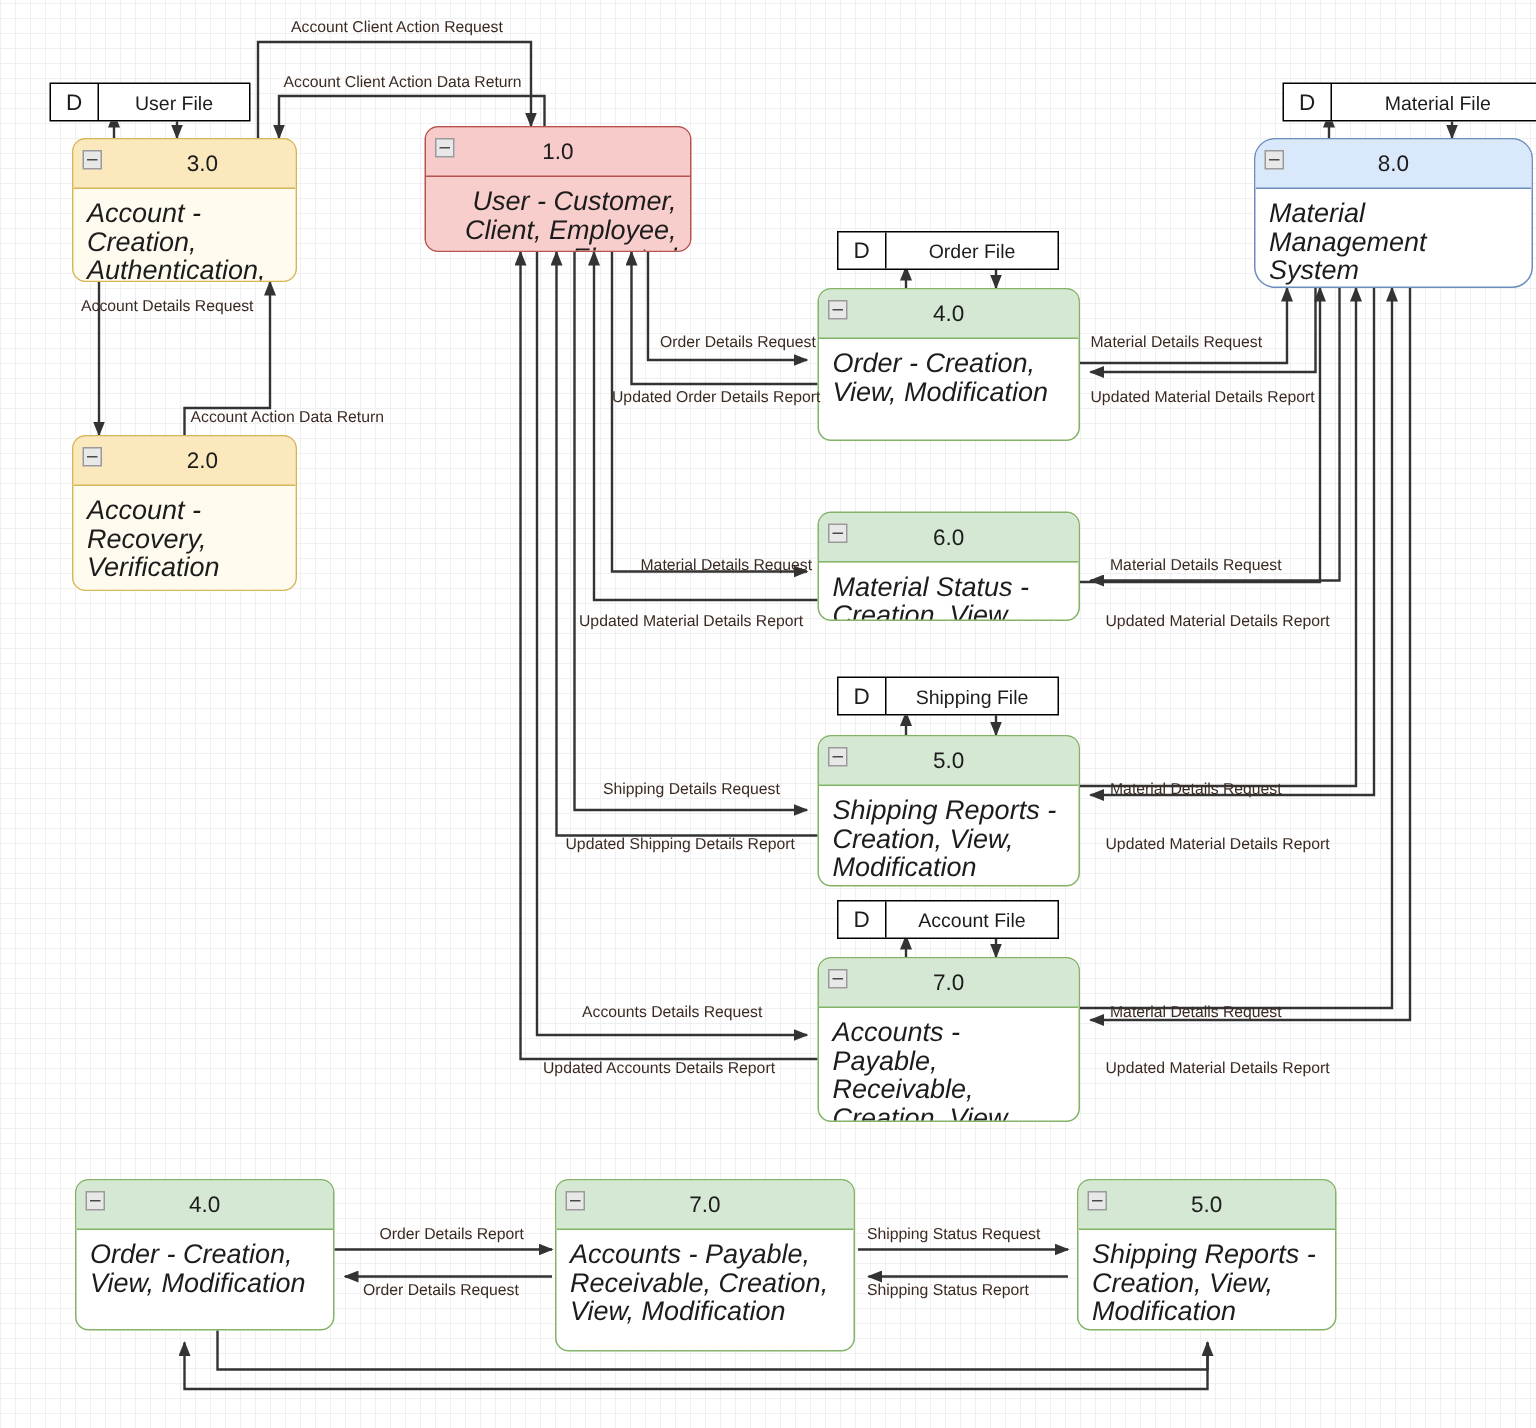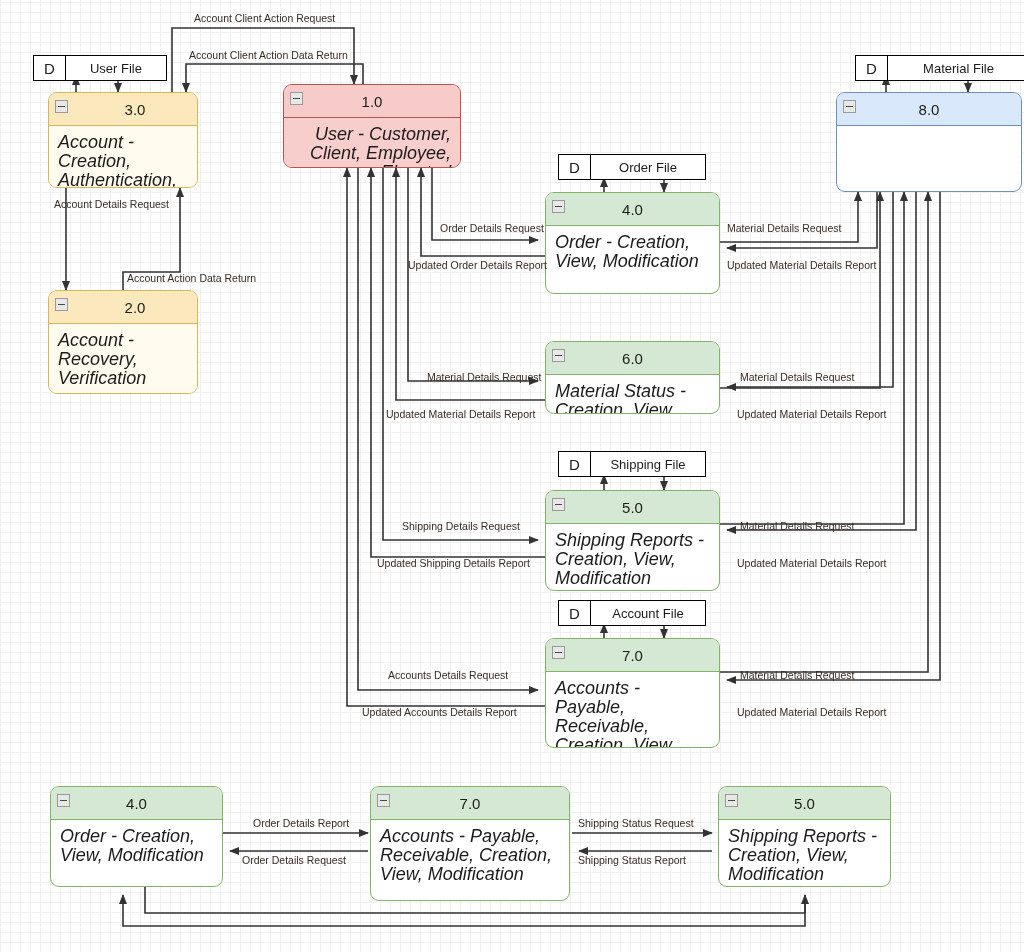--- a/index.html
+++ b/index.html
@@ -220,25 +220,26 @@
   </div>
 
   <div class="proc yellow" style="left:48px;top:290px;width:150px;height:104px;">
     <div class="hdr">
       <span class="collapse"></span>
       <span>2.0</span>
     </div>
     <div class="body">Account - Recovery, Verification</div>
   </div>
 
-  <div class="proc blue" style="left:836px;top:92px;width:186px;height:100px;">
+  <div class="proc blue" style="left:836px;top:92px;width:186px;height:100px;border-radius:14px;">
     <div class="hdr">
       <span class="collapse"></span>
       <span>8.0</span>
     </div>
+    <div class="body">Material Management System</div>
   </div>
 
   <div class="proc green" style="left:545px;top:192px;width:175px;height:102px;">
     <div class="hdr">
       <span class="collapse"></span>
       <span>4.0</span>
     </div>
     <div class="body">Order - Creation, View, Modification</div>
   </div>
 

